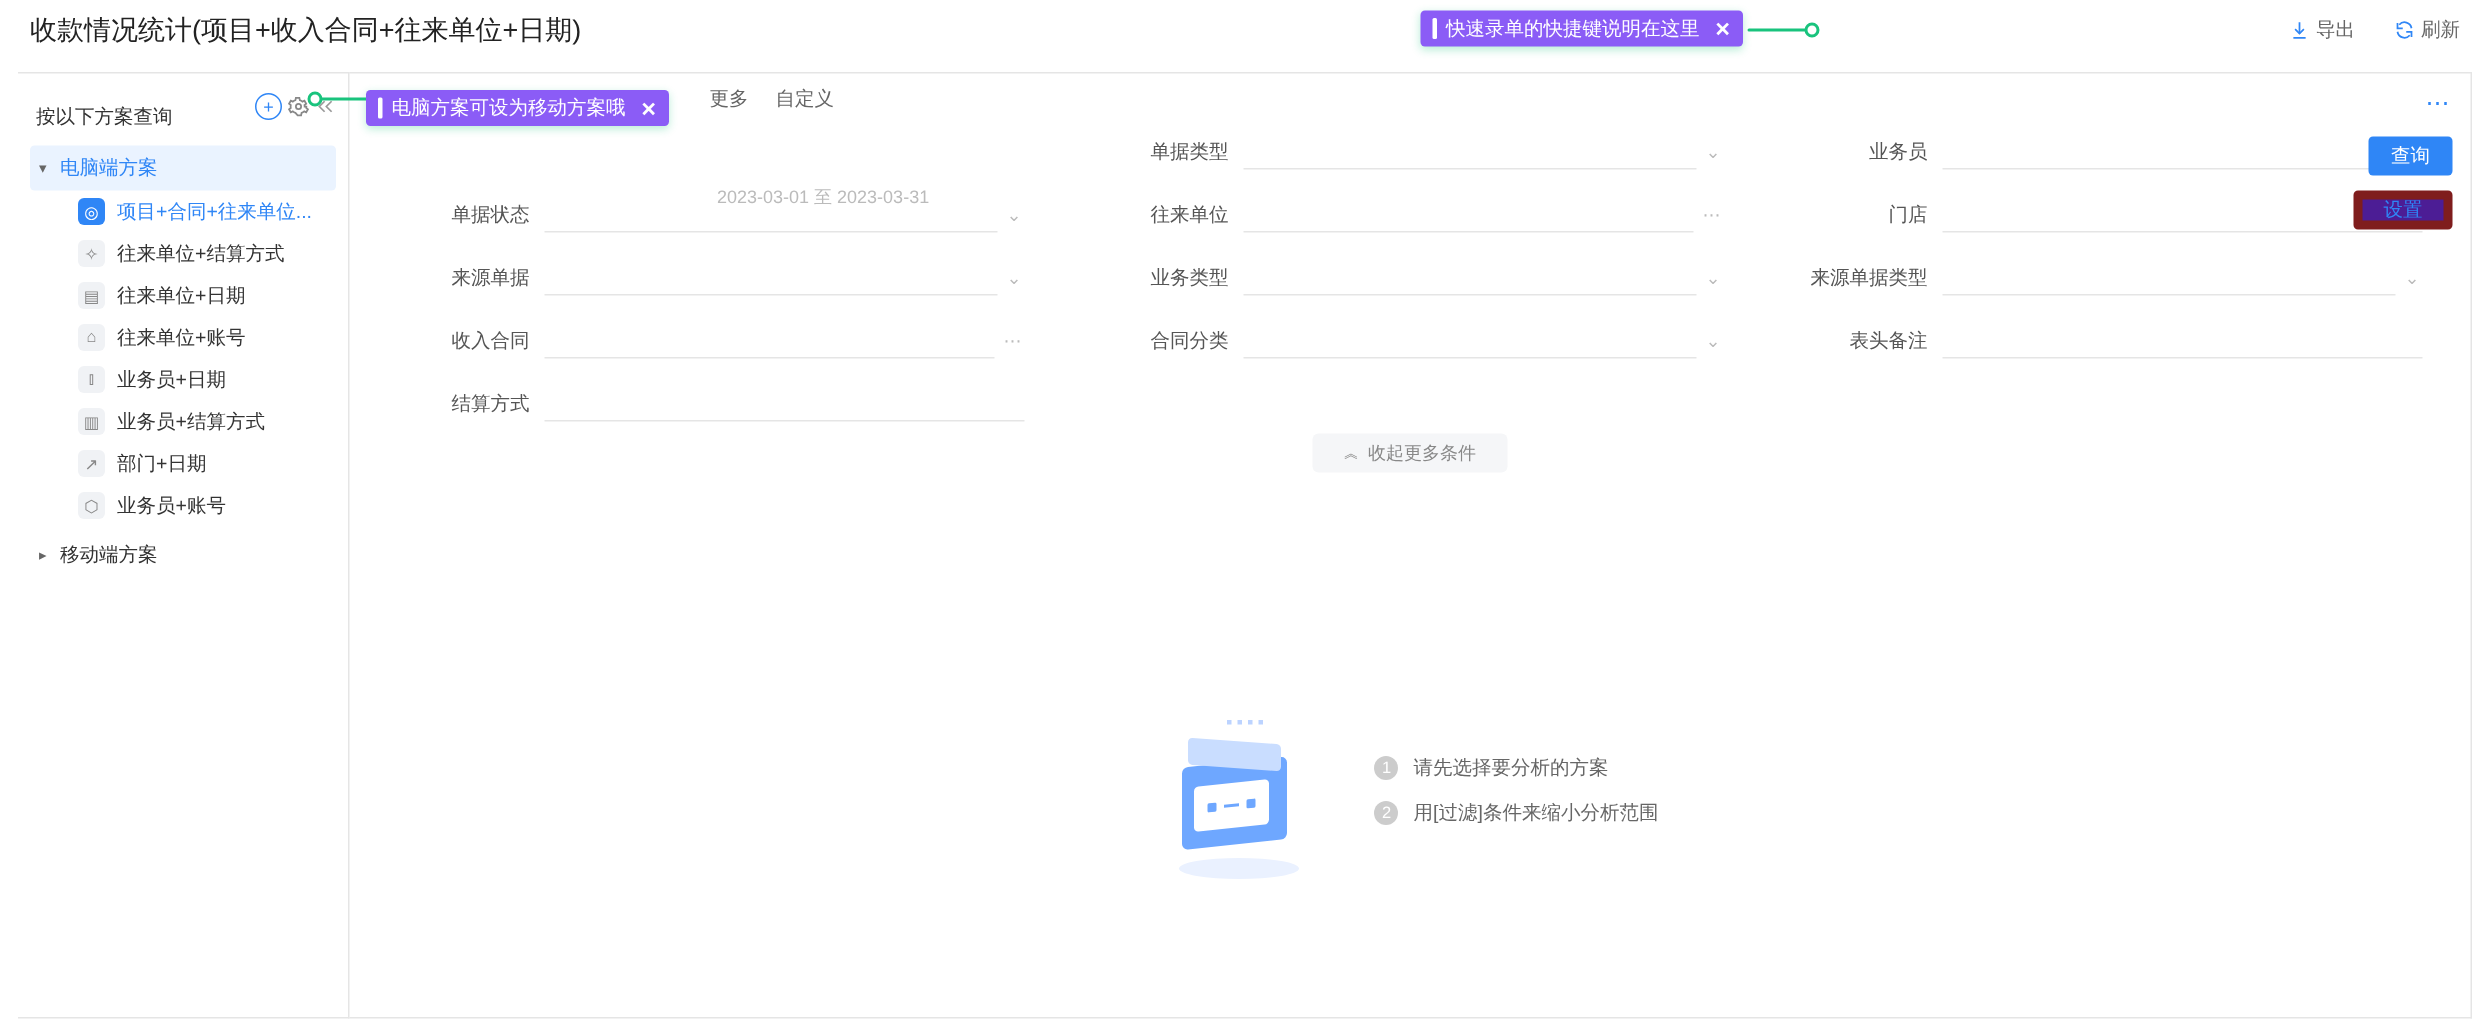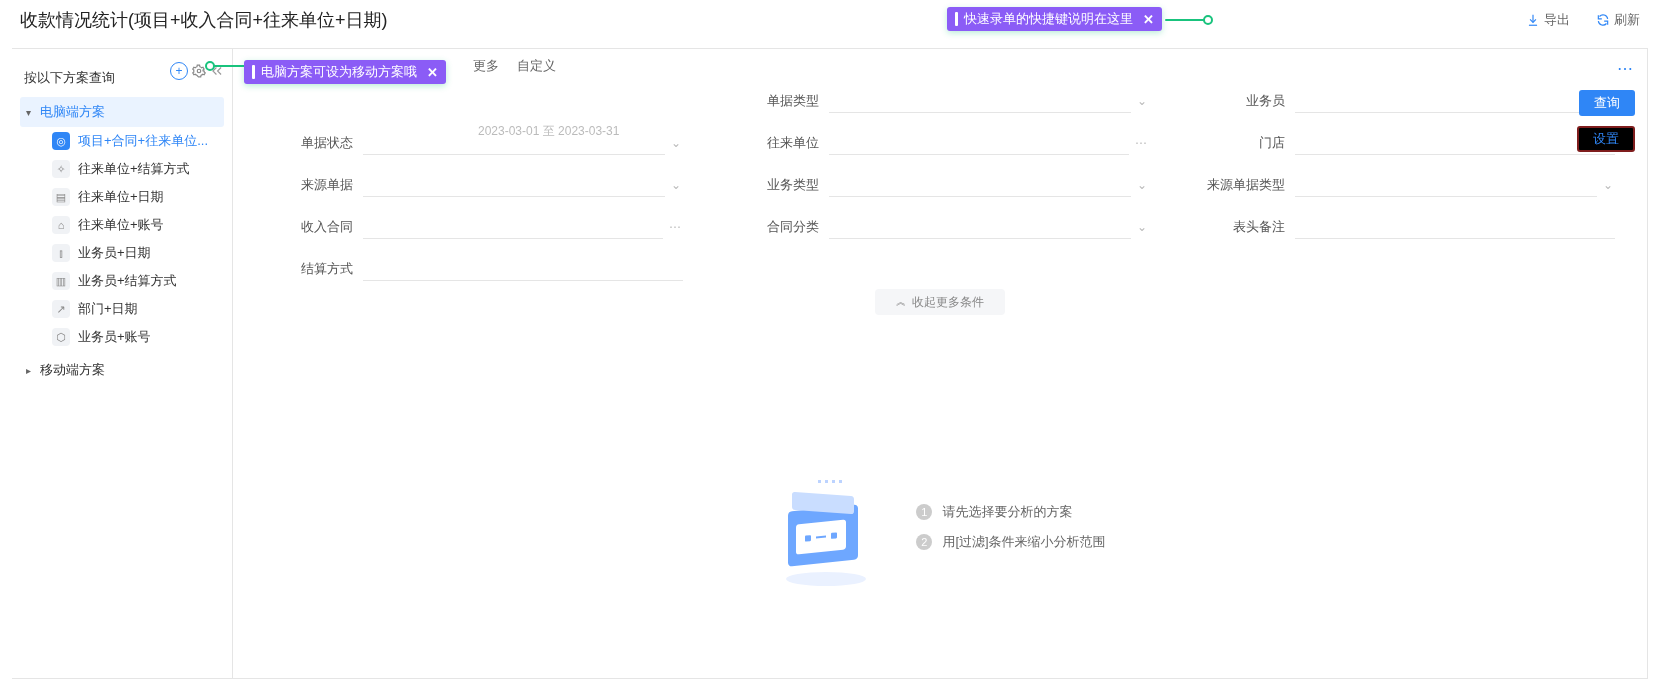--- a/index.html
+++ b/index.html
@@ -181,21 +181,21 @@
   .dots-icon {
     color: #2f86f6; font-size: 16px; letter-spacing: 2px; cursor: pointer;
     margin-bottom: 2px;
   }
   .btn {
     min-width: 56px; height: 26px; border-radius: 3px; font-size: 13px;
     display: flex; align-items: center; justify-content: center; cursor: pointer;
     padding: 0 14px;
   }
   .btn-primary { background: #2f86f6; color: #fff; }
-  .btn-outline { background: #000000; color: #2f86f6; border: 2px solid #7f1d1d; }
+  .btn-outline { background: #4c1d95; color: #2f86f6; border: 6px solid #7f1d1d; }
 
   
   .collapse-bar {
     display: flex; align-items: center; justify-content: center;
     gap: 6px; height: 26px; background: #f5f6f8; color: #888;
     font-size: 12px; cursor: pointer;
     margin-top: auto;
     border-radius: 4px;
     width: 130px;
     align-self: center;

